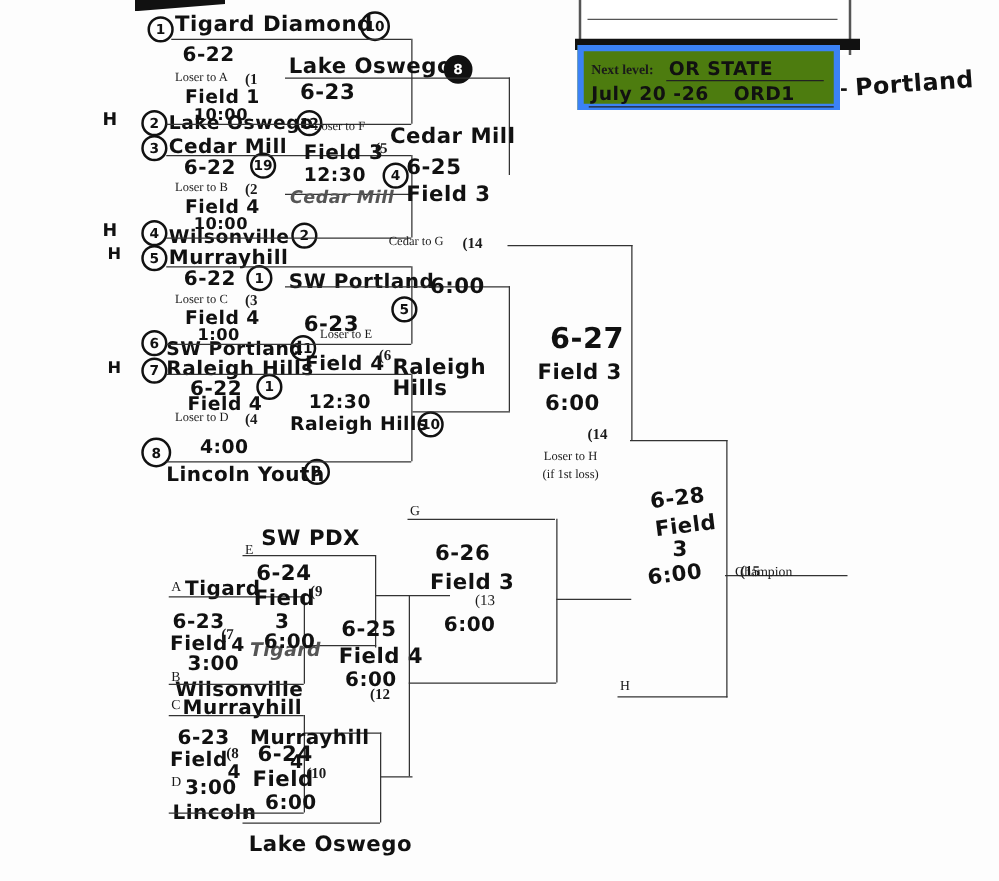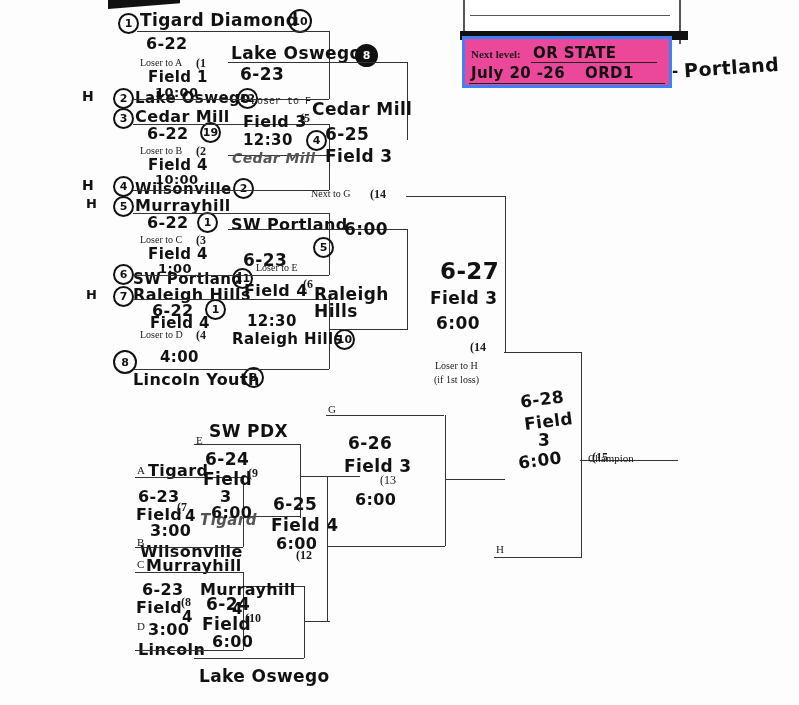--- a/index.html
+++ b/index.html
@@ -39,22 +39,22 @@
   }
   .circ.sm{width:17px;height:17px;font-size:11px;}
   .circ.md{width:20px;height:20px;font-size:11px;}
   .circ.dark{background:#111;color:#fff;border-color:#111;}
   
   .sk{display:inline-block;transform:rotate(-4deg);}
   .sk2{display:inline-block;transform:rotate(-7deg);}
   
   #nextlevel-box{
     position:absolute;
-    border:3px solid #3b82f6;
-    background:#ec4899;
+    border:5px solid #3b82f6;
+    background:#4d7c0f;
     box-sizing:border-box;
   }
   #top-form-box{
     position:absolute;
     border-left:2px solid #555;
     border-right:2px solid #555;
     border-top:1px solid #999;
     box-sizing:border-box;
     background:#fff;
   }
@@ -166,21 +166,21 @@
   <div class="circ sm dark" style="left:355px;top:44px;border-width:3px;">8</div>
 
   <div class="abs hand ital" style="left:232px;top:150px;font-size:14px;color:#555;">Cedar Mill</div>
 
   <div class="abs hand" style="left:231px;top:215px;font-size:16px;">SW Portland</div>
 
   <div class="abs hand" style="left:232px;top:330px;font-size:15px;">Raleigh Hills</div>
   <div class="circ sm" style="left:334px;top:329px;">10</div>
 
   <div class="abs hand" style="left:240px;top:64px;font-size:17px;">6-23</div>
-  <div class="abs print" style="left:251px;top:96px;font-size:10px;font-family:Liberation Mono, monospace;">Loser to F</div>
+  <div class="abs print" style="left:251px;top:96px;font-size:10px;">Loser to F</div>
   <div class="abs hand" style="left:243px;top:112px;font-size:16px;">Field 3</div>
   <div class="abs print" style="left:300px;top:111px;font-size:12px;font-weight:700;">(5</div>
   <div class="abs hand" style="left:243px;top:131px;font-size:15px;">12:30</div>
   <div class="circ sm" style="left:306px;top:130px;">4</div>
   <div class="hline" style="left:228px;top:62px;width:180px;"></div>
   <div class="vline" style="left:407px;top:62px;height:78px;"></div>
 
   <div class="abs hand" style="left:312px;top:99px;font-size:17px;">Cedar Mill</div>
 
   <div class="abs hand" style="left:243px;top:250px;font-size:17px;">6-23</div>
@@ -191,21 +191,21 @@
   <div class="hline" style="left:228px;top:229px;width:180px;"></div>
   <div class="vline" style="left:407px;top:229px;height:100px;"></div>
   <div class="hline" style="left:330px;top:329px;width:78px;"></div>
 
   <div class="abs hand" style="left:314px;top:286px;font-size:17px;line-height:17px;width:72px;white-space:normal;">Raleigh Hills</div>
   <div class="circ sm" style="left:313px;top:237px;">5</div>
   <div class="abs hand" style="left:344px;top:219px;font-size:17px;">6:00</div>
 
   <div class="abs hand" style="left:325px;top:124px;font-size:17px;">6-25</div>
   <div class="abs hand" style="left:325px;top:146px;font-size:17px;">Field 3</div>
-  <div class="abs print" style="left:311px;top:188px;font-size:10px;">Next to G</div>
+  <div class="abs print" style="left:311px;top:188px;font-size:10px;">Cedar to G</div>
   <div class="abs print" style="left:370px;top:187px;font-size:12px;font-weight:700;">(14</div>
   <div class="hline" style="left:406px;top:196px;width:100px;"></div>
   <div class="vline" style="left:505px;top:196px;height:156px;"></div>
 
   <div class="abs hand" style="left:440px;top:258px;font-size:23px;">6-27</div>
   <div class="abs hand" style="left:430px;top:288px;font-size:17px;">Field 3</div>
   <div class="abs hand" style="left:436px;top:313px;font-size:17px;">6:00</div>
   <div class="abs print" style="left:470px;top:340px;font-size:12px;font-weight:700;">(14</div>
   <div class="abs print" style="left:435px;top:360px;font-size:10px;">Loser to H</div>
   <div class="abs print" style="left:434px;top:374px;font-size:10px;">(if 1st loss)</div>

